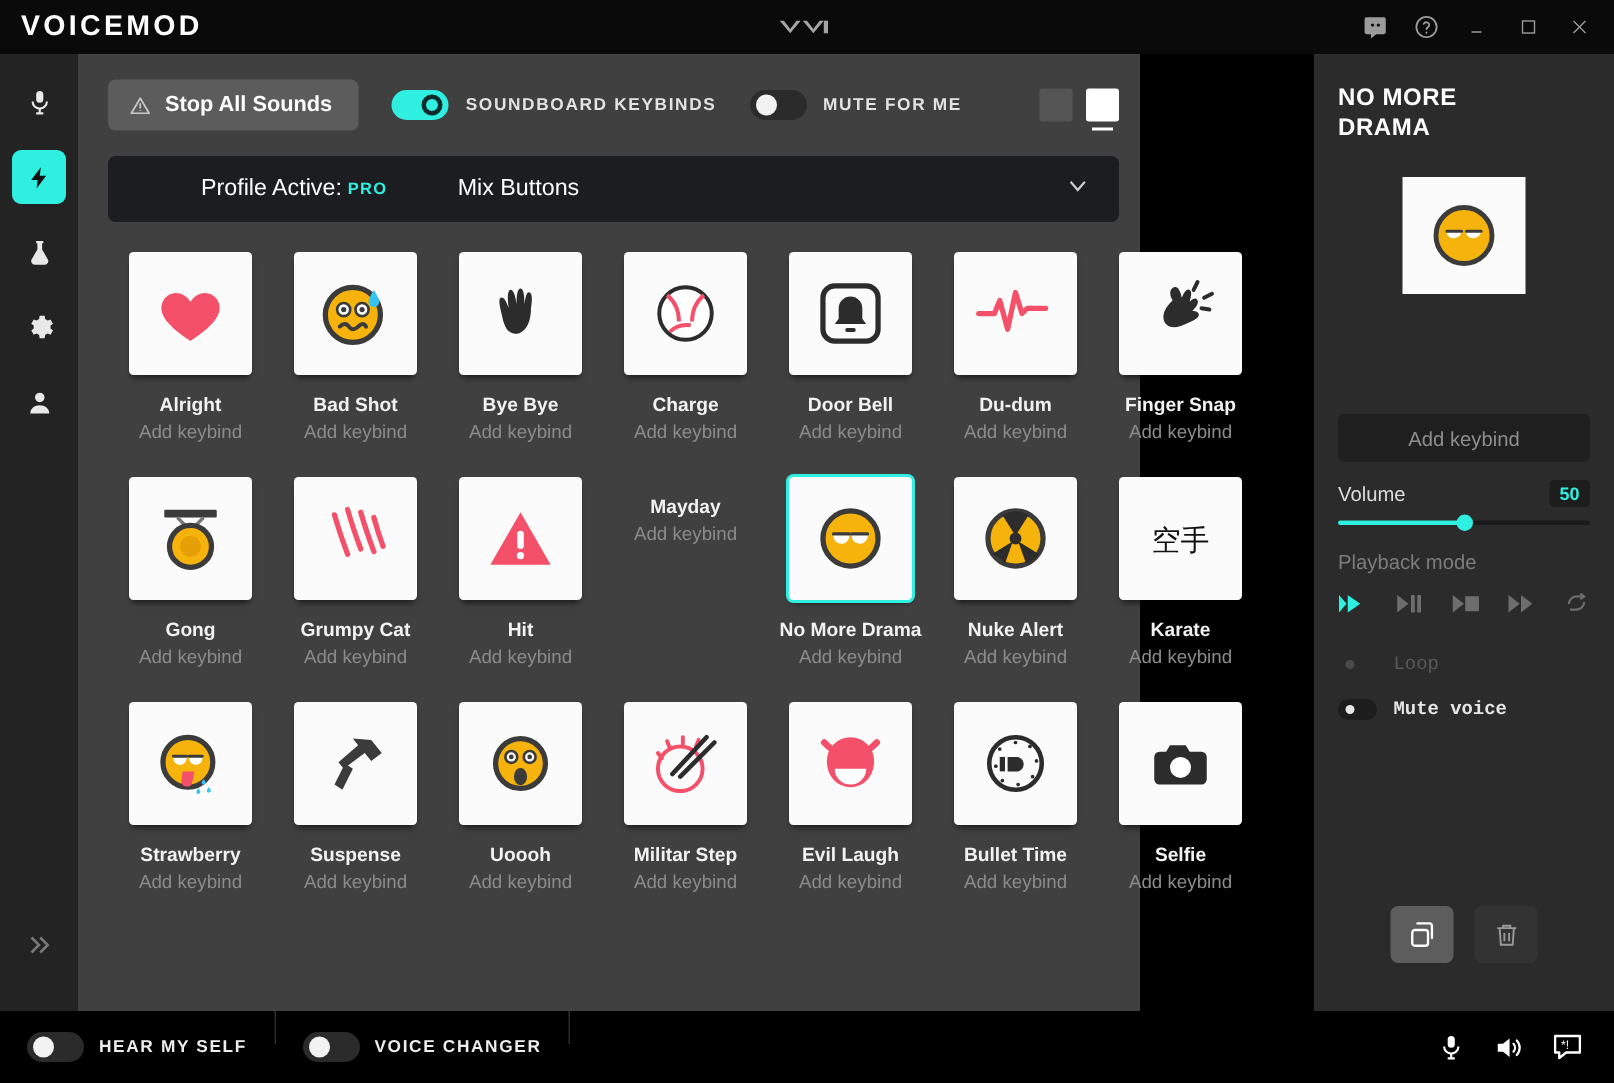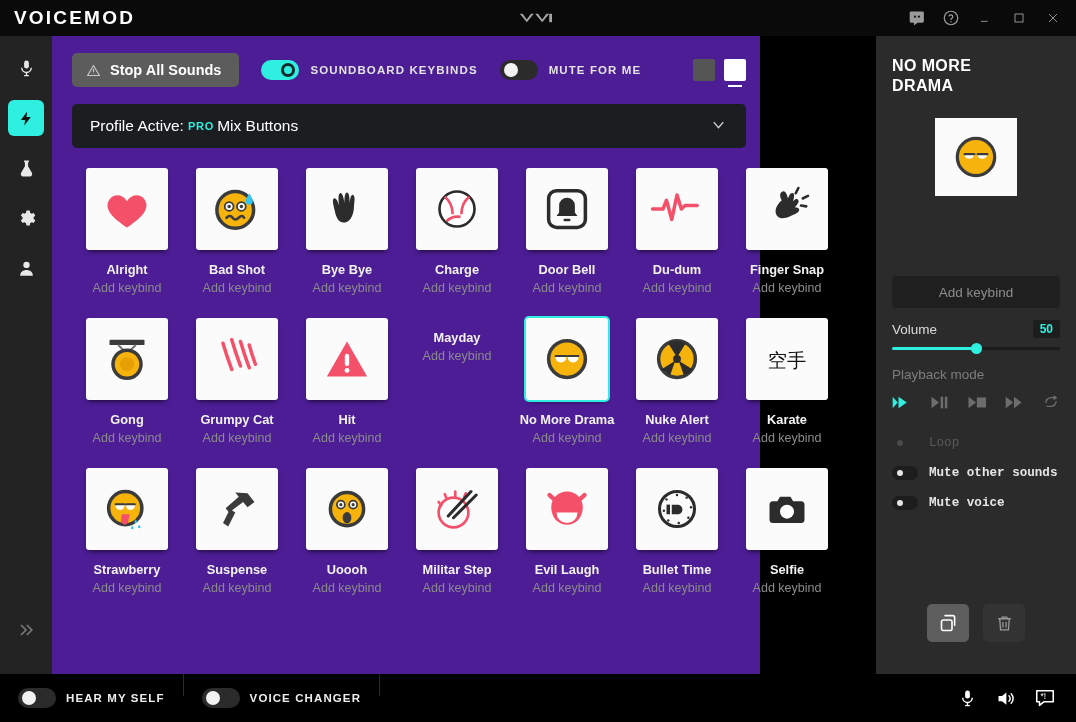--- a/index.html
+++ b/index.html
@@ -35,21 +35,21 @@
     padding-top:14px;
   }
   .rail-item { width:36px; height:36px; margin-bottom:14px; border-radius:6px;
                display:flex; align-items:center; justify-content:center; color:#e8e8e8; }
   .rail-item.active { background:#2ff0e0; color:#111; }
   .rail-expand { position:absolute; bottom:28px; left:50%; transform:translateX(-50%);
                  width:32px; height:32px; display:flex; align-items:center; justify-content:center;
                  color:#7a7a7a; }
 
   
-  .main { position:absolute; left:52px; top:36px; width:708px; height:638px; background:#4c1d95; }
+  .main { position:absolute; left:52px; top:36px; width:708px; height:638px; background:#404040; }
 
   .toolbar { position:absolute; left:20px; top:14px; right:14px; height:40px;
              display:flex; align-items:center; }
   .stop-btn {
     height:34px; background:#5c5c5c; border-radius:5px; color:#fff;
     display:flex; align-items:center; gap:9px; padding:0 18px 0 14px;
     font-size:14.5px; font-weight:bold;
   }
   .toggle-group { display:flex; align-items:center; gap:11px; margin-left:22px; }
   .sw { width:38px; height:20px; border-radius:10px; background:#2b2b2b; position:relative; flex:none; }
@@ -63,21 +63,21 @@
   .view-sq { width:22px; height:22px; background:#555; border-radius:2px; }
   .view-sq.sel { background:#fff; position:relative; }
   .view-sq.sel::after { content:""; position:absolute; left:4px; right:4px; bottom:-6px;
                         height:2px; background:#fff; }
 
   .profile-bar {
     position:absolute; left:20px; top:68px; right:14px; height:44px;
     background:#1b1d21; border-radius:5px; display:flex; align-items:center;
     padding:0 18px;
   }
-  .profile-text { color:#fff; font-size:15.5px; }
+  .profile-text { color:#fff; font-size:15.5px;margin-left:44px; }
   .pro-badge { color:#2ff0e0; font-size:11px; font-weight:bold; letter-spacing:.8px; margin:0 3px 0 4px; }
   .chev { margin-left:auto; color:#cfcfcf; }
 
   
   .grid {
     position:absolute; left:20px; top:132px; right:10px; bottom:10px;
     display:grid; grid-template-columns:repeat(7, 110px); grid-auto-rows:150px;
     column-gap:0; justify-content:space-between; align-content:start;
   }
   .cell { width:110px; display:flex; flex-direction:column; align-items:center; }
@@ -568,26 +568,20 @@
         <div class="opt-row disabled">
           <div class="mini-sw disabled">
             <span class="mk"></span>
           </div>
           <span class="opt-label">Loop</span>
         </div>
         <div class="opt-row">
           <div class="mini-sw">
             <span class="mk"></span>
           </div>
-          <span class="opt-label">Mute other sounds</span>
-        </div>
-        <div class="opt-row">
-          <div class="mini-sw">
-            <span class="mk"></span>
-          </div>
           <span class="opt-label">Mute voice</span>
         </div>
       </div>
 
     <div class="panel-actions">
       <div class="act-btn act-copy">
         <svg width="21" height="21" viewBox="0 0 24 24" fill="none" stroke="currentColor" stroke-width="1.8">
           <path d="M8 3h9a2 2 0 012 2v9" stroke-linecap="round"></path>
           <rect x="4" y="8" width="12" height="12" rx="2"></rect>
         </svg>

